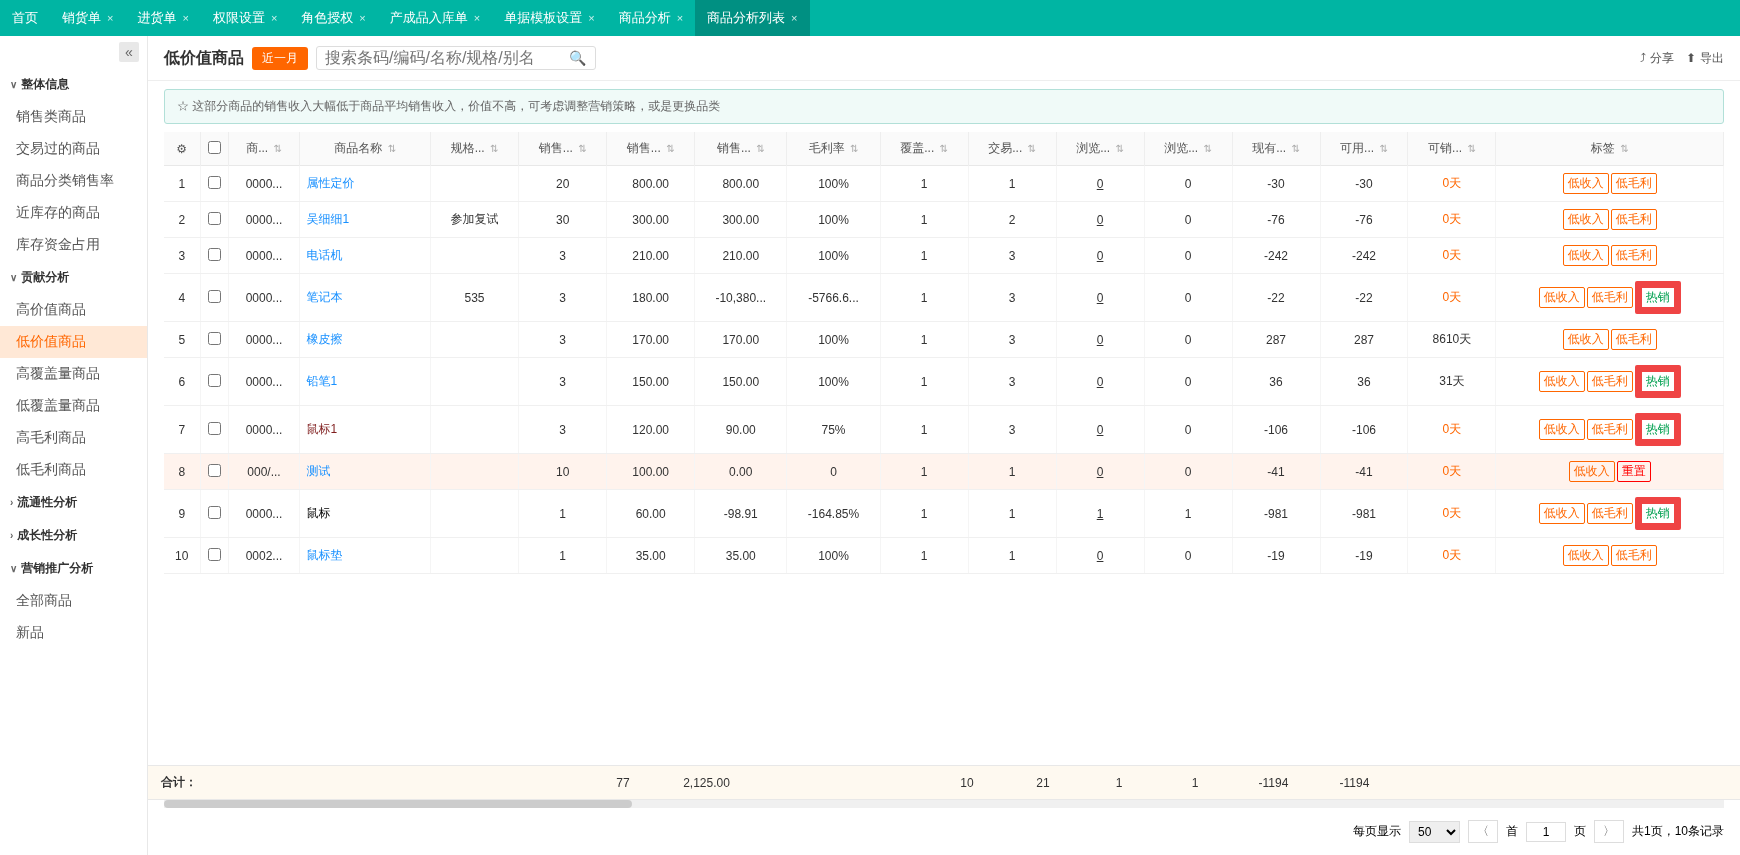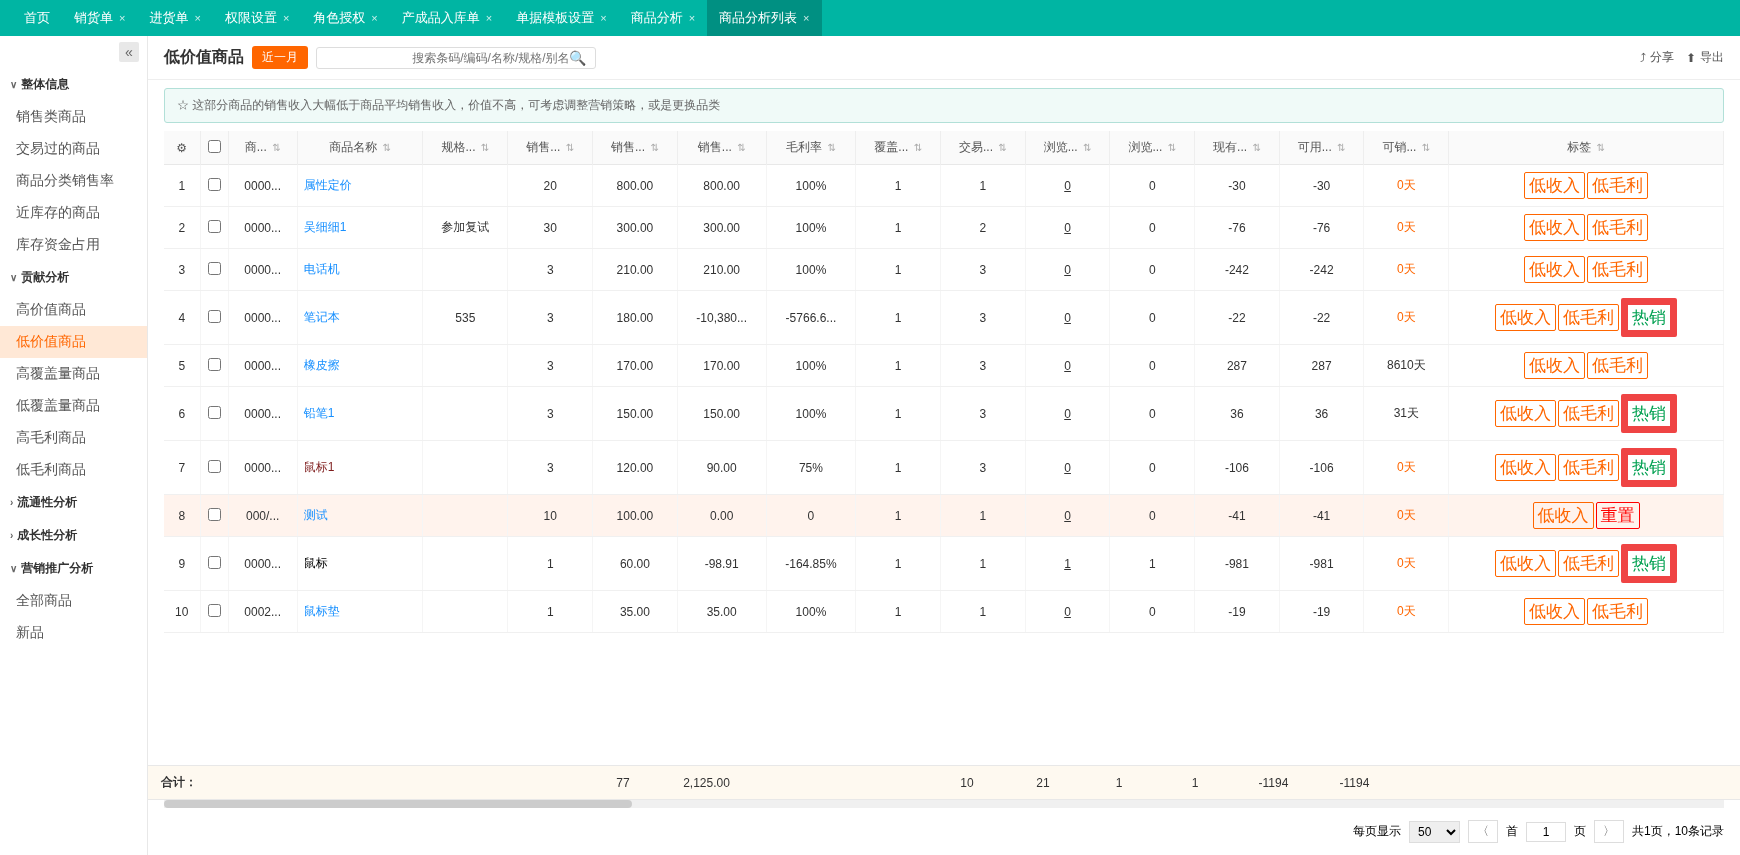--- a/index.html
+++ b/index.html
@@ -4,21 +4,21 @@
   <style>
     * { box-sizing: border-box; margin: 0; padding: 0; font-family: 'Microsoft YaHei', Arial, sans-serif; font-size: 12px; }
     body { background: #f5f5f5; overflow: hidden; }
 
     
     .top-nav {
       display: flex;
       align-items: center;
       background: #00b5a3;
       height: 36px;
-      padding: 0 12px;
+      padding: 0 0;
       gap: 0;
     }
     .nav-item {
       color: #fff;
       padding: 0 12px;
       height: 36px;
       display: flex;
       align-items: center;
       cursor: pointer;
       white-space: nowrap;
@@ -96,24 +96,23 @@
       align-items: center;
       border: 1px solid #ddd;
       border-radius: 3px;
       padding: 2px 8px;
       flex: 1;
       max-width: 280px;
     }
     .search-box input {
       border: none;
       outline: none;
-      font-size: 12px;
+      font-size: 16px;
       width: 100%;
       color: #999;
-      text-align: right;
     }
     .header-right {
       margin-left: auto;
       display: flex;
       gap: 12px;
     }
     .header-action-btn {
       display: flex;
       align-items: center;
       gap: 4px;
@@ -166,21 +165,21 @@
       padding: 7px 6px;
       text-align: center;
       color: #333;
       border-bottom: 1px solid #f0f0f0;
       border-right: 1px solid #f5f5f5;
       white-space: nowrap;
     }
     tbody tr.highlighted { background: #fff3ed; }
     .tag {
       display: inline-block;
-      font-size: 17px;
+      font-size: 12px;
       padding: 1px 4px;
       border-radius: 2px;
       margin: 0 1px;
     }
     .tag-orange { color: #ff6600; border: 1px solid #ff6600; }
     .tag-red { color: #f00; border: 1px solid #f00; }
     .tag-green { color: #00a050; border: 7px solid #ef4444; }
     .underline { text-decoration: underline; cursor: pointer; }
     .zero-day { color: #ff6600; }
     .checkbox-cell { width: 24px; }

